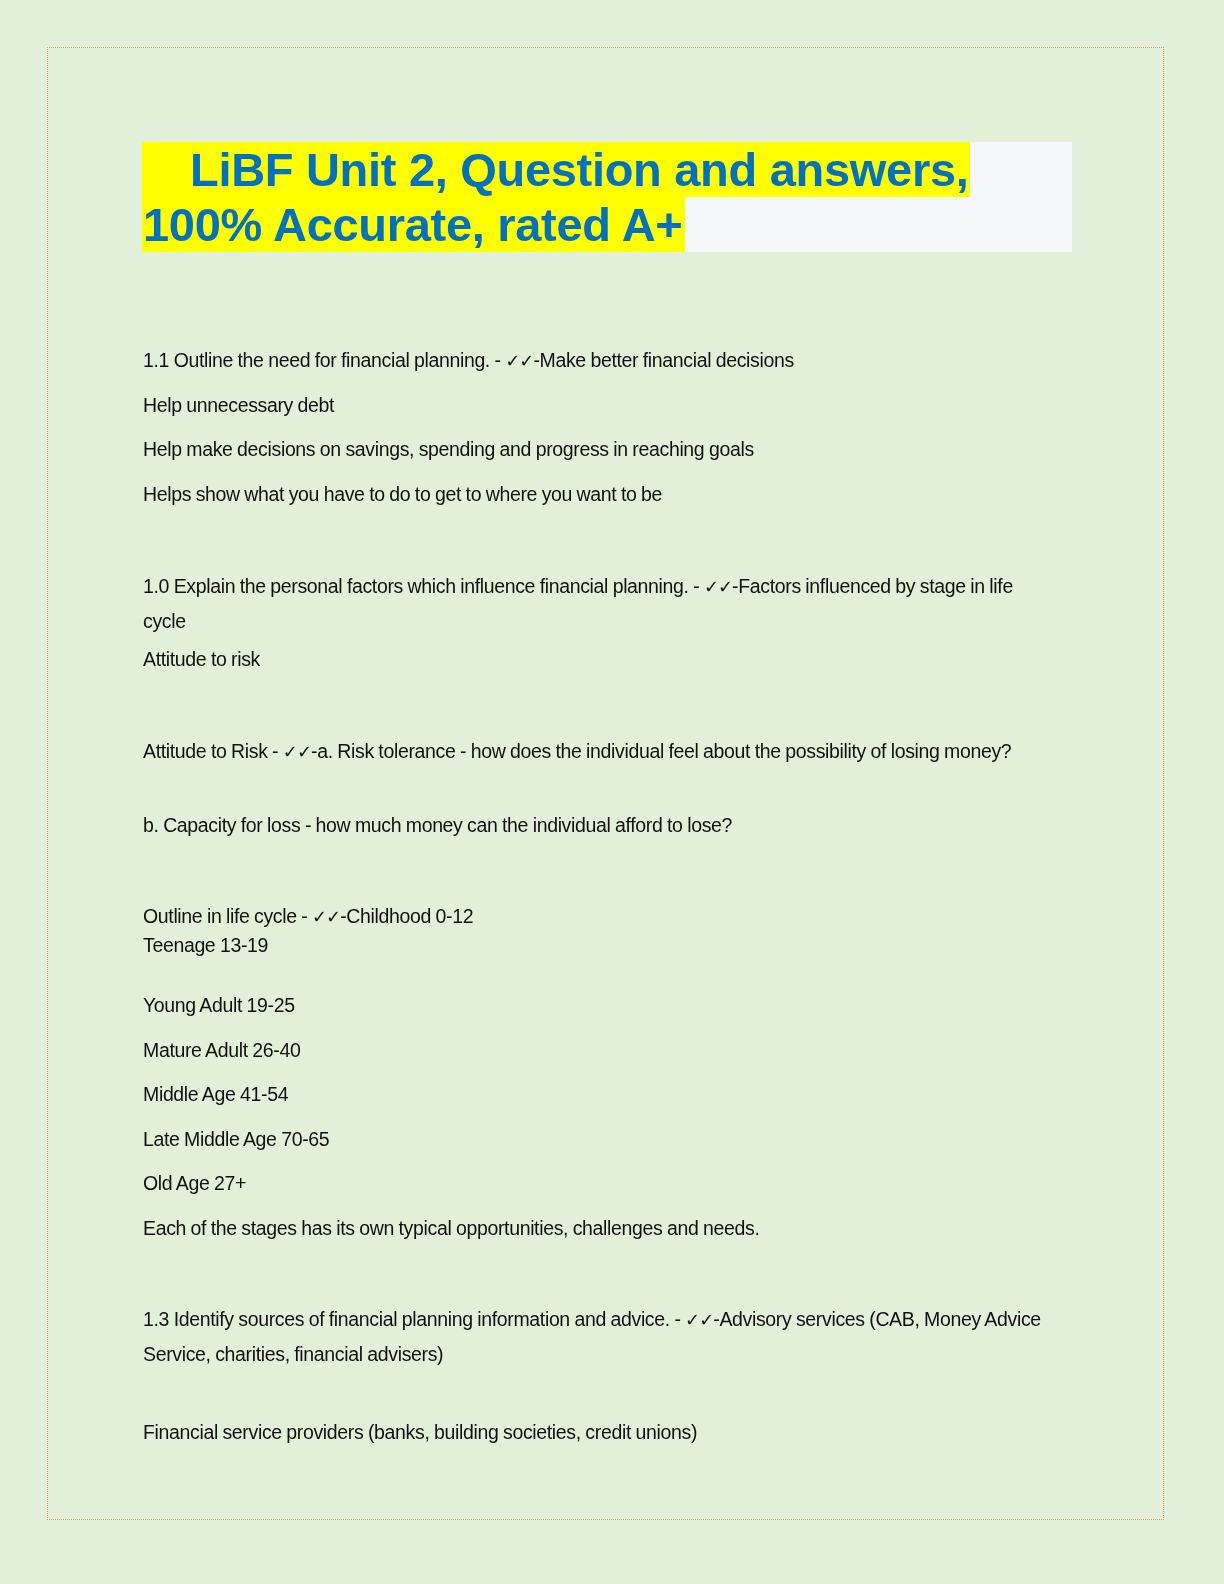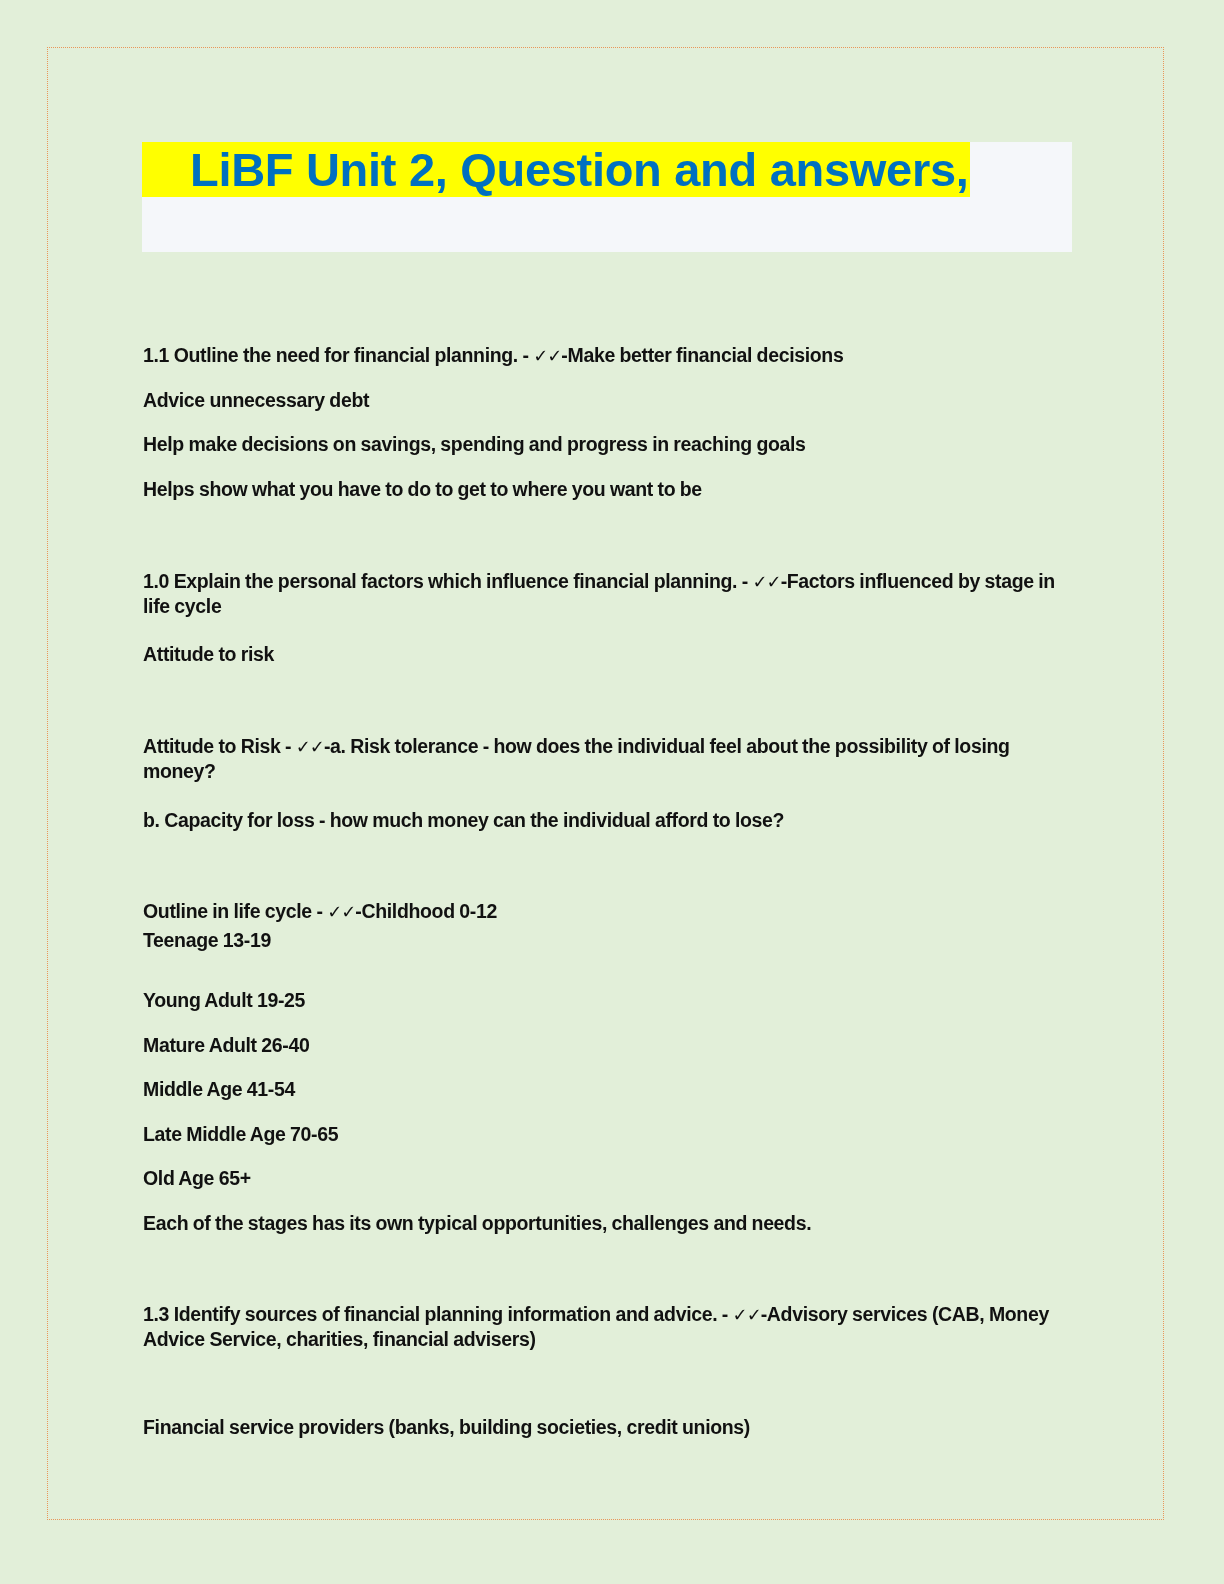--- a/index.html
+++ b/index.html
@@ -52,47 +52,47 @@
       top: 0;
       width: 930px;
       font-family: "Liberation Sans", sans-serif;
       font-size: 19.5px;
       color: #111111;
     }
     .p {
       position: absolute;
       left: 0;
       width: 920px;
-      line-height: 25px;
+      line-height: 35px;
       white-space: normal;
       letter-spacing: -0.35px;
       word-spacing: -0.5px;
-      font-weight: bold;
     }
     .check {
       font-family: "DejaVu Sans", sans-serif;
       font-size: 18px;
       letter-spacing: -1px;
     }
   </style>
 </head>
 <body>
 
 <div class="page-border"></div>
 
 <div class="title-box">
   <div class="title-line l1">LiBF Unit 2, Question and answers,</div>
+  <div class="title-line l2">100% Accurate, rated A+</div>
 </div>
 
 <div class="content">
 
   <div class="p" style="top:343px;">
     <span>1.1 Outline the need for financial planning. - </span><span class="check">✓✓</span><span>-Make better financial decisions</span>
   </div>
-  <div class="p" style="top:388px;">Advice unnecessary debt</div>
+  <div class="p" style="top:388px;">Help unnecessary debt</div>
   <div class="p" style="top:432px;">Help make decisions on savings, spending and progress in reaching goals</div>
   <div class="p" style="top:477px;">Helps show what you have to do to get to where you want to be</div>
 
   <div class="p" style="top:569px; width:915px;">
     <span>1.0 Explain the personal factors which influence financial planning. - </span><span class="check">✓✓</span><span>-Factors influenced by stage in life cycle</span>
   </div>
   <div class="p" style="top:642px;">Attitude to risk</div>
 
   <div class="p" style="top:734px; width:880px;">
     <span>Attitude to Risk - </span><span class="check">✓✓</span><span>-a. Risk tolerance - how does the individual feel about the possibility of losing money?</span>
@@ -100,21 +100,21 @@
   <div class="p" style="top:808px;">b. Capacity for loss - how much money can the individual afford to lose?</div>
 
   <div class="p" style="top:899px;">
     <span>Outline in life cycle - </span><span class="check">✓✓</span><span>-Childhood 0-12</span>
   </div>
   <div class="p" style="top:928px;">Teenage 13-19</div>
   <div class="p" style="top:988px;">Young Adult 19-25</div>
   <div class="p" style="top:1033px;">Mature Adult 26-40</div>
   <div class="p" style="top:1077px;">Middle Age 41-54</div>
   <div class="p" style="top:1122px;">Late Middle Age 70-65</div>
-  <div class="p" style="top:1166px;">Old Age 65+</div>
+  <div class="p" style="top:1166px;">Old Age 27+</div>
   <div class="p" style="top:1211px;">Each of the stages has its own typical opportunities, challenges and needs.</div>
 
   <div class="p" style="top:1302px; width:910px;">
     <span>1.3 Identify sources of financial planning information and advice. - </span><span class="check">✓✓</span><span>-Advisory services (CAB, Money Advice Service, charities, financial advisers)</span>
   </div>
   <div class="p" style="top:1415px;">Financial service providers (banks, building societies, credit unions)</div>
 
 </div>
 
 </body></html>

